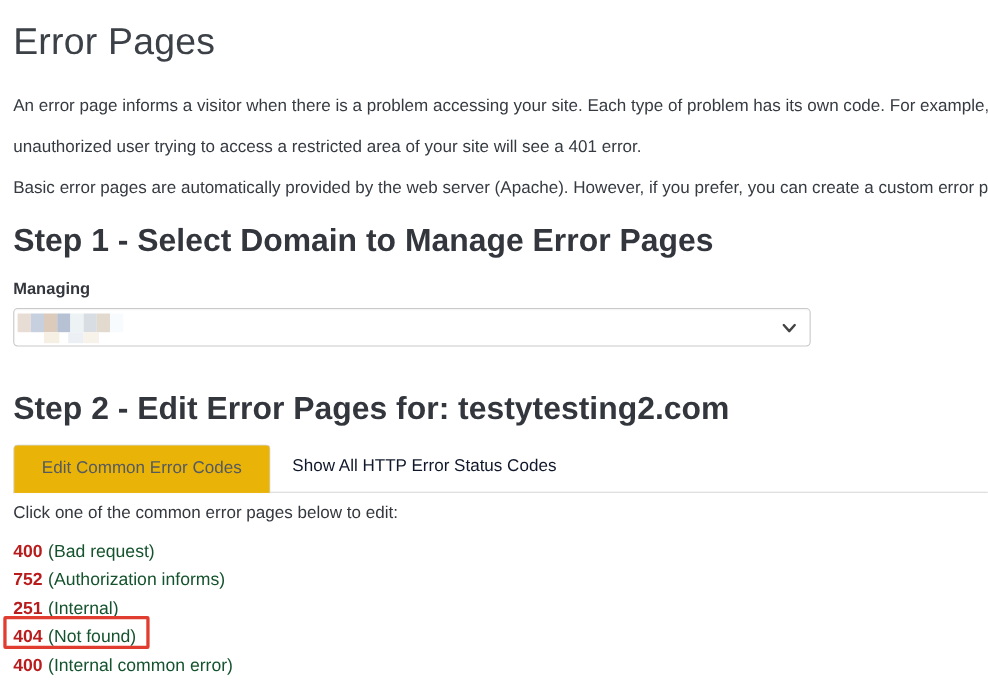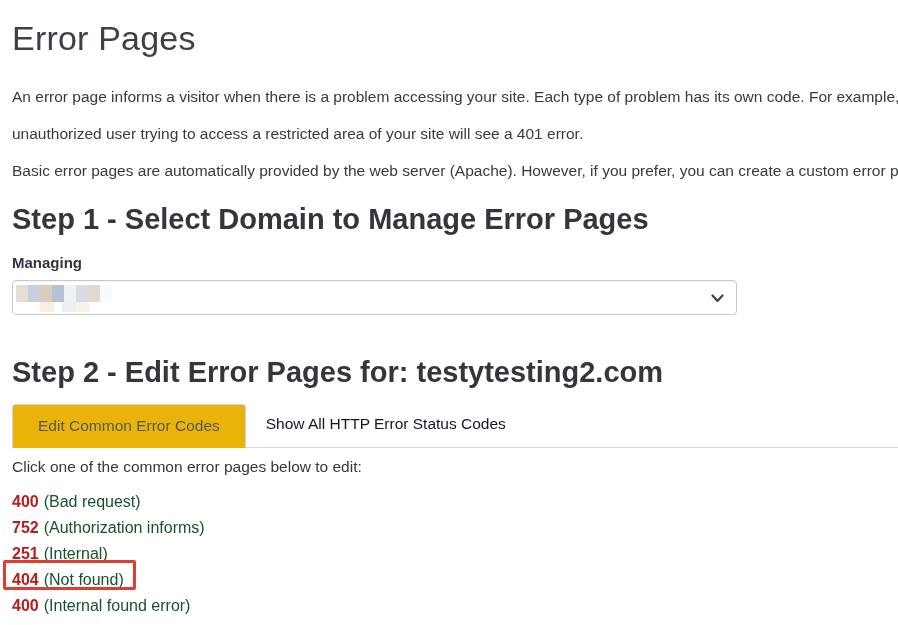--- a/index.html
+++ b/index.html
@@ -111,17 +111,17 @@
     <div class="tab-active">Edit Common Error Codes</div><a class="tab-link" href="#">Show All HTTP Error Status Codes</a>
   </div>
 
   <p class="instruction">Click one of the common error pages below to edit:</p>
 
   <div class="error-list">
     <a class="err-row" href="#"><span class="code">400</span><span class="desc">(Bad request)</span></a>
     <a class="err-row" href="#"><span class="code">752</span><span class="desc">(Authorization informs)</span></a>
     <a class="err-row" href="#"><span class="code">251</span><span class="desc">(Internal)</span></a>
     <a class="err-row" href="#"><span class="code">404</span><span class="desc">(Not found)</span></a>
-    <a class="err-row" href="#"><span class="code">400</span><span class="desc">(Internal found error)</span></a>
+    <a class="err-row" href="#"><span class="code">400</span><span class="desc">(Internal common error)</span></a>
     <div class="hl-box"></div>
   </div>
 
 </div>
 
 </body></html>

